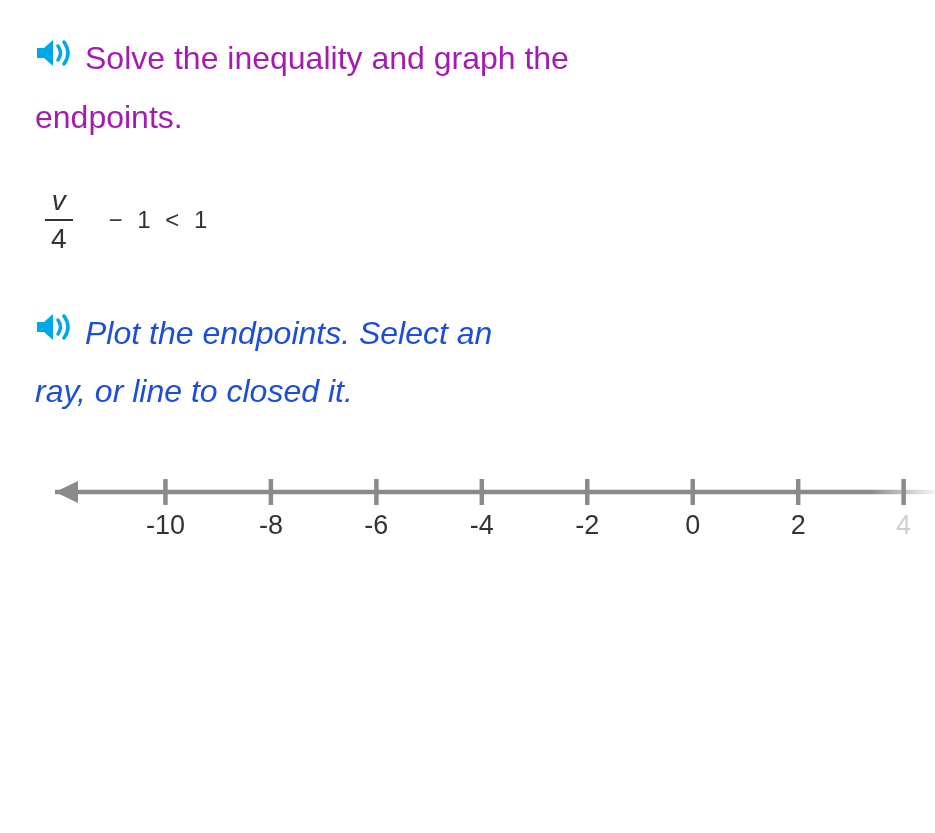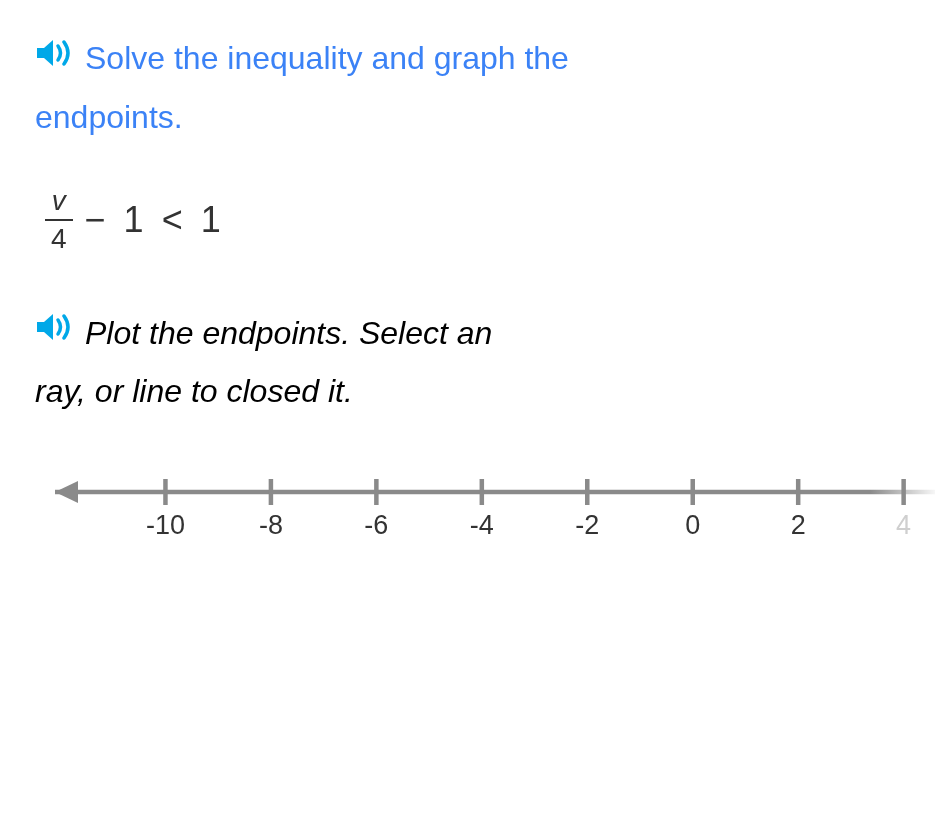--- a/index.html
+++ b/index.html
@@ -10,21 +10,21 @@
       height: 833px;
       padding: 30px 30px 30px 35px;
       color: #333;
     }
     .question-block {
       margin-bottom: 40px;
     }
     .question-line {
       font-size: 32px;
       line-height: 1.75;
-      color: #3b82f6;
+      color: #a21caf;
     }
     .speaker-icon {
       display: inline-block;
       vertical-align: middle;
       margin-right: 12px;
       position: relative;
       top: -3px;
     }
     .inequality-block {
       margin: 35px 0 50px 10px;
@@ -48,31 +48,32 @@
     }
     .fraction .bar {
       width: 100%;
       height: 2px;
       background: #333;
     }
     .fraction .den {
       padding: 2px 6px 0 6px;
     }
     .ineq-rest {
-      font-size: 36px;
+      font-size: 24px;
       letter-spacing: 4px;
+      margin-left: 24px;
     }
     .instruction-block {
       margin-bottom: 45px;
     }
     .instruction-line {
       font-size: 32px;
       line-height: 1.75;
       font-style: italic;
-      color: #000000;
+      color: #1d4ed8;
     }
     .numberline-wrap {
       width: 100%;
       padding: 0 10px 0 5px;
     }
   </style>
 </head>
 <body>
 
 <div class="question-block">

